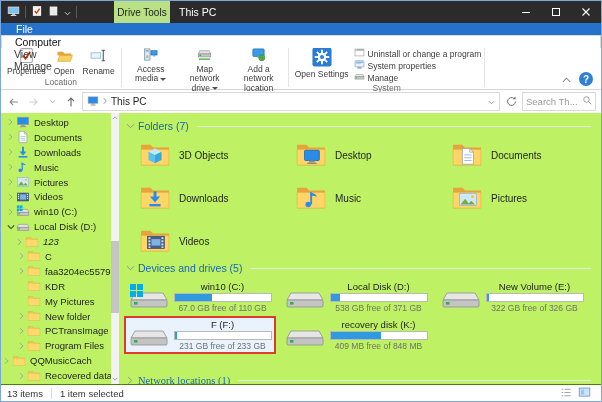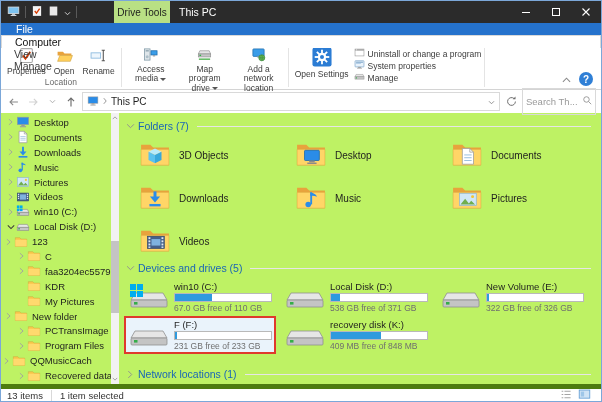--- a/index.html
+++ b/index.html
@@ -35,60 +35,60 @@
     border-left:3px solid transparent; border-right:3px solid transparent; border-top:3.5px solid #555; }
   .rwide { width:52px; }
   .rsys { display:flex; flex-direction:column; justify-content:flex-start; gap:1px; padding-top:2px; }
   .rsmall { display:flex; align-items:center; gap:3px; height:11px; font-size:8.5px; color:#3c3c3c; white-space:nowrap; }
 
   
   .addressbar { height:23px; display:flex; align-items:center; gap:3px; padding:0 5px; background:#fff; }
   .nav-ic { display:flex; align-items:center; justify-content:center; width:16px; height:16px; }
   .addr-box { flex:1; height:19px; border:1px solid #d9d9d9; background:#fff; display:flex; align-items:center; padding:0 4px; gap:3px; }
   .addr-text { font-size:10px; color:#1e1e1e; flex:1; }
-  .search-box { width:74px; height:27px; border:1px solid #d9d9d9; display:flex; align-items:center; padding:0 3px; }
+  .search-box { width:74px; height:19px; border:1px solid #d9d9d9; display:flex; align-items:center; padding:0 3px; }
   .search-box input { border:none; outline:none; width:56px; font-size:9.5px; font-family:inherit; color:#444; }
   .search-box input::placeholder { color:#9a9a9a; }
 
   
   .main { height:271px; display:flex; background:#bef264; }
   .sidebar { width:118px; position:relative; overflow:hidden; padding-top:2px; flex:none; }
   .tree-row { height:14.9px; display:flex; align-items:center; white-space:nowrap; }
   .tree-chev { width:11px; flex:none; display:flex; align-items:center; justify-content:center; }
   .tree-icon { width:14px; height:14px; flex:none; margin-right:4px; display:flex; align-items:center; }
   .tree-label { font-size:9.5px; overflow:hidden; text-overflow:clip; }
   .sb-scroll { position:absolute; right:0; top:0; width:8px; height:100%; background:#f2f2f2; }
   .sb-thumb { position:absolute; right:0; top:128px; width:8px; height:72px; background:#c4c4c4; }
   .sb-arrow { position:absolute; right:0; width:8px; height:10px; display:flex; align-items:center; justify-content:center; }
 
-  .content { flex:1; overflow:hidden; padding:5px 4px 0 6px; }
+  .content { flex:1; overflow:hidden; padding:5px 4px 0 6px;text-align:center; }
   .section-header { display:flex; align-items:center; height:16px; }
   .sec-chev { width:10px; display:flex; align-items:center; justify-content:center; }
   .sec-label { color:#1a66b6; font-size:10.5px; margin-left:3px; white-space:nowrap; }
   .sec-rule { flex:1; height:1px; background:#e6e6e6; margin:0 6px 0 8px; }
 
   .folders-grid { margin:6px 0 4px 14px; display:grid; grid-template-columns:repeat(3,156px); row-gap:13px; }
   .folder-tile { width:148px; height:30px; display:flex; align-items:center; gap:8px; }
   .folder-tile .f-label { font-size:10px; }
 
   .drives-grid { margin:4px 0 2px 1px; display:grid; grid-template-columns:repeat(3,156px); row-gap:4px; }
   .drive-tile { width:148px; height:34px; display:flex; align-items:center; gap:5px; padding:1px 3px; }
   .drive-tile.selected { background:#eaf3fb; }
   .drive-tile.highlighted { outline:2px solid #df3a2c; }
   .drive-icon-wrap { position:relative; width:40px; height:26px; flex:none; }
   .drive-info { display:flex; flex-direction:column; gap:1px; min-width:0; }
   .drive-name { font-size:9.5px; line-height:11px; white-space:nowrap; }
   .drive-bar { width:98px; height:9px; border:1px solid #b9b9b9; background:#fff; }
   .drive-fill { height:100%; background:#2f9ade; }
   .drive-free { font-size:8.5px; color:#6f6f6f; line-height:10px; white-space:nowrap; }
 
-  .net-header { margin-top:14px; }
+  .net-header { margin-top:20px;font-family:Liberation Serif, serif; }
 
   
-  .statusbar { height:17px; border-top:5px solid #4d7c0f; display:flex; align-items:center; padding:0 6px; gap:8px; background:#fff; }
+  .statusbar { height:17px; border-top:1px solid #4d7c0f; display:flex; align-items:center; padding:0 6px; gap:8px; background:#fff; }
   .status-sep { width:1px; height:11px; background:#d9d9d9; }
   .status-text { font-size:9.5px; color:#333; }
   .view-toggles { margin-left:auto; display:flex; gap:5px; padding-right:4px; }
 </style>
 </head>
 <body>
 
 <div class="window">
 
   <div class="titlebar">
@@ -186,21 +186,21 @@
               </svg></span>
           <span class="rlabel">Access media</span>
         </div>
         <div class="rbtn rwide caret-after">
           <span><svg width="17" height="15" viewBox="0 0 16 16">
                 <polygon points="3,4 13,4 14.6,7.4 1.4,7.4" fill="#e6e6e6" stroke="#8f8f8f" stroke-width="0.7"></polygon>
                 <rect x="1.4" y="7.4" width="13.2" height="3.2" fill="#c6c6c6" stroke="#8f8f8f" stroke-width="0.7"></rect>
                 <rect x="2.6" y="8.2" width="1.8" height="1.4" fill="#35ad49"></rect>
                 <rect x="2" y="12.2" width="12" height="1.6" fill="#5fb85f"></rect>
               </svg></span>
-          <span class="rlabel">Map program drive</span>
+          <span class="rlabel">Map network drive</span>
         </div>
         <div class="rbtn rwide">
           <span><svg width="17" height="15" viewBox="0 0 16 16">
                 <rect x="2" y="2" width="12" height="8" rx="0.8" fill="#3b9de8" stroke="#1f6dad" stroke-width="0.8"></rect>
                 <rect x="6.5" y="10" width="3" height="1.2" fill="#9a9a9a"></rect>
                 <circle cx="11.5" cy="11.5" r="3.2" fill="#67b957" stroke="#3c8a3c" stroke-width="0.8"></circle>
                 <path d="M8.6 11.5h5.8M11.5 8.6c1.4 1.6 1.4 4.2 0 5.8c-1.4-1.6-1.4-4.2 0-5.8z" stroke="#3c8a3c" stroke-width="0.6" fill="none"></path>
               </svg></span>
           <span class="rlabel">Add a network location</span>
         </div>
@@ -247,20 +247,21 @@
           <div class="rsmall">
             <span><svg width="11" height="11" viewBox="0 0 16 16">
                   <polygon points="3,5 13,5 14.6,8.4 1.4,8.4" fill="#e6e6e6" stroke="#8f8f8f" stroke-width="0.7"></polygon>
                   <rect x="1.4" y="8.4" width="13.2" height="3.4" fill="#c6c6c6" stroke="#8f8f8f" stroke-width="0.7"></rect>
                   <rect x="2.6" y="9.3" width="1.8" height="1.5" fill="#35ad49"></rect>
                 </svg></span>
             <span>Manage</span>
           </div>
         </div>
       </div>
+      <div class="glabel">System</div>
     </div>
     <div class="rgroup-sep"></div>
   </div>
 
   <div class="addressbar">
     <span class="nav-ic">
         <svg width="14" height="14" viewBox="0 0 16 16">
           <path d="M12.5 8h-9M7 4.5L3.5 8L7 11.5" fill="none" stroke="#8a8a8a" stroke-width="1.3"></path>
         </svg>
       </span>
@@ -441,21 +442,21 @@
             </span>
             <span class="tree-icon">
               <svg width="14" height="14" viewBox="0 0 16 16">
                 <polygon points="3,5 13,5 14.6,8.4 1.4,8.4" fill="#e6e6e6" stroke="#8f8f8f" stroke-width="0.7"></polygon>
                 <rect x="1.4" y="8.4" width="13.2" height="3.4" fill="#c6c6c6" stroke="#8f8f8f" stroke-width="0.7"></rect>
                 <rect x="2.6" y="9.3" width="1.8" height="1.5" fill="#35ad49"></rect>
               </svg>
             </span>
             <span class="tree-label">Local Disk (D:)</span>
           </div>
-          <div class="tree-row" style="padding-left: 2px;">
+          <div class="tree-row" style="padding-left: 13px; font-style: italic;">
             <span class="tree-chev">
               <svg width="7" height="8" viewBox="0 0 8 10">
                 <path d="M2 1.5l4 3.5-4 3.5" fill="none" stroke="#a0a0a0" stroke-width="1.1"></path>
               </svg>
             </span>
             <span class="tree-icon">
               <svg width="14" height="14" viewBox="0 0 16 16">
                 <path d="M1.5 3h5l1.5 1.7h6.5V13h-13z" fill="#f8c64b" stroke="#cba23a" stroke-width="0.5"></path>
                 <path d="M1.5 5.4h13V13h-13z" fill="#ffd96e"></path>
               </svg>
@@ -503,21 +504,21 @@
           <div class="tree-row" style="padding-left: 15px;">
             <span class="tree-chev"></span>
             <span class="tree-icon">
               <svg width="14" height="14" viewBox="0 0 16 16">
                 <path d="M1.5 3h5l1.5 1.7h6.5V13h-13z" fill="#f8c64b" stroke="#cba23a" stroke-width="0.5"></path>
                 <path d="M1.5 5.4h13V13h-13z" fill="#ffd96e"></path>
               </svg>
             </span>
             <span class="tree-label">My Pictures</span>
           </div>
-          <div class="tree-row" style="padding-left: 2px;">
+          <div class="tree-row" style="padding-left: 15px;">
             <span class="tree-chev">
               <svg width="7" height="8" viewBox="0 0 8 10">
                 <path d="M2 1.5l4 3.5-4 3.5" fill="none" stroke="#a0a0a0" stroke-width="1.1"></path>
               </svg>
             </span>
             <span class="tree-icon">
               <svg width="14" height="14" viewBox="0 0 16 16">
                 <path d="M1.5 3h5l1.5 1.7h6.5V13h-13z" fill="#f8c64b" stroke="#cba23a" stroke-width="0.5"></path>
                 <path d="M1.5 5.4h13V13h-13z" fill="#ffd96e"></path>
               </svg>

